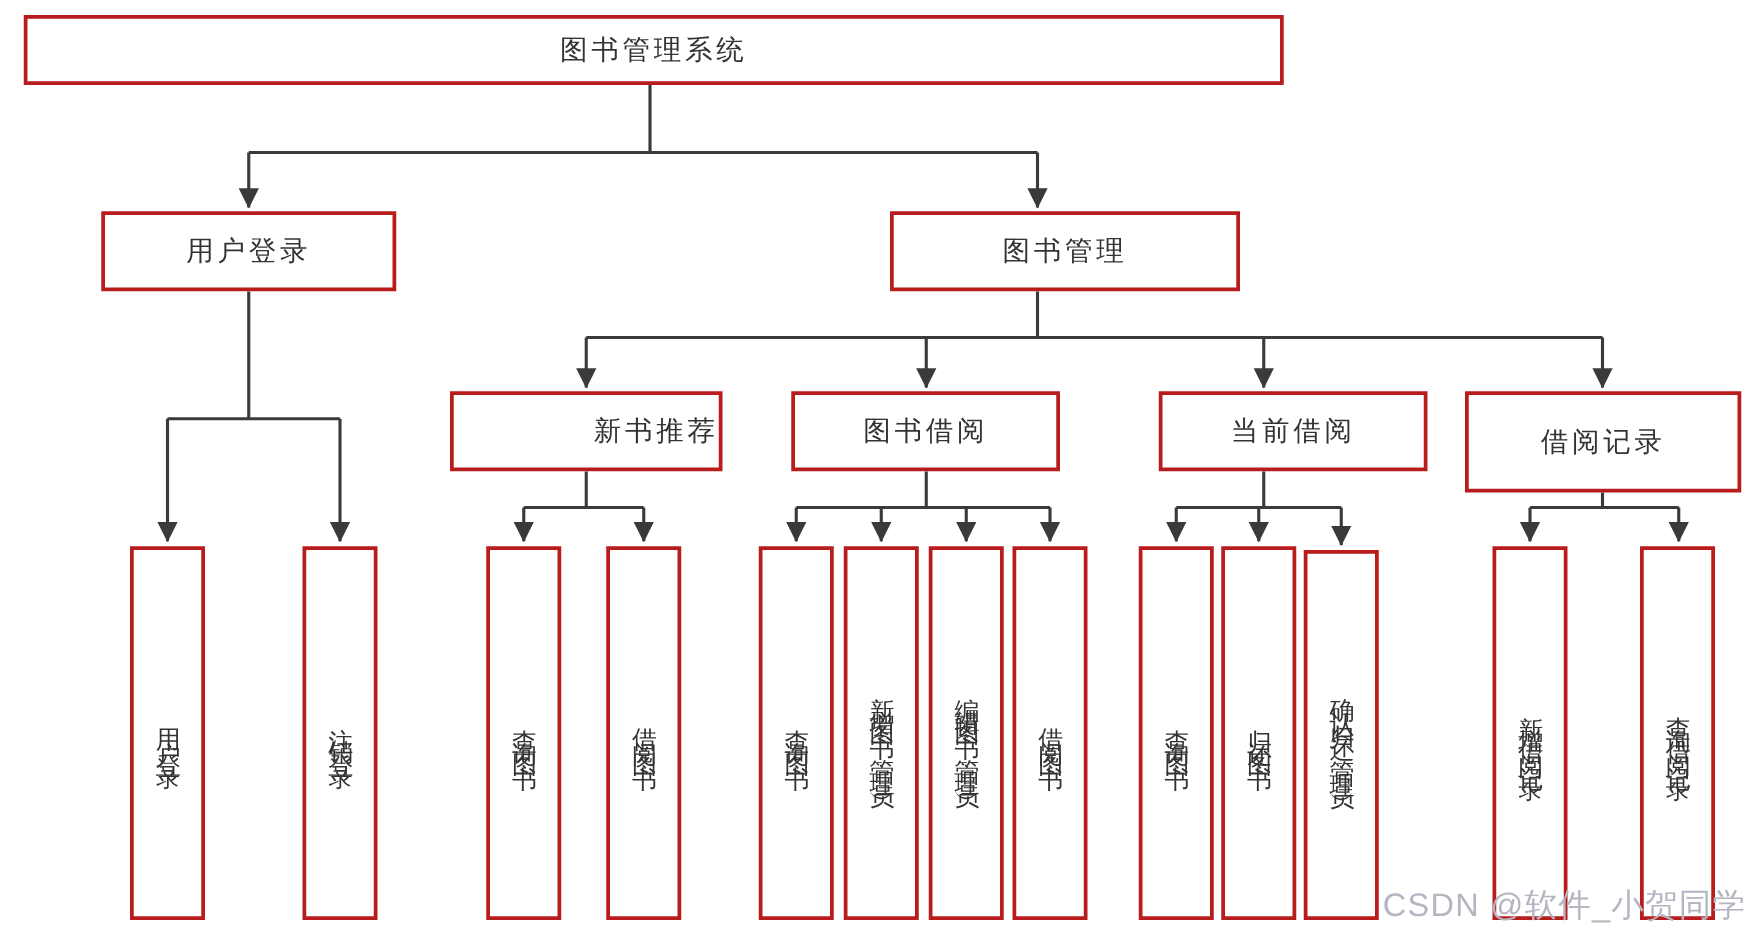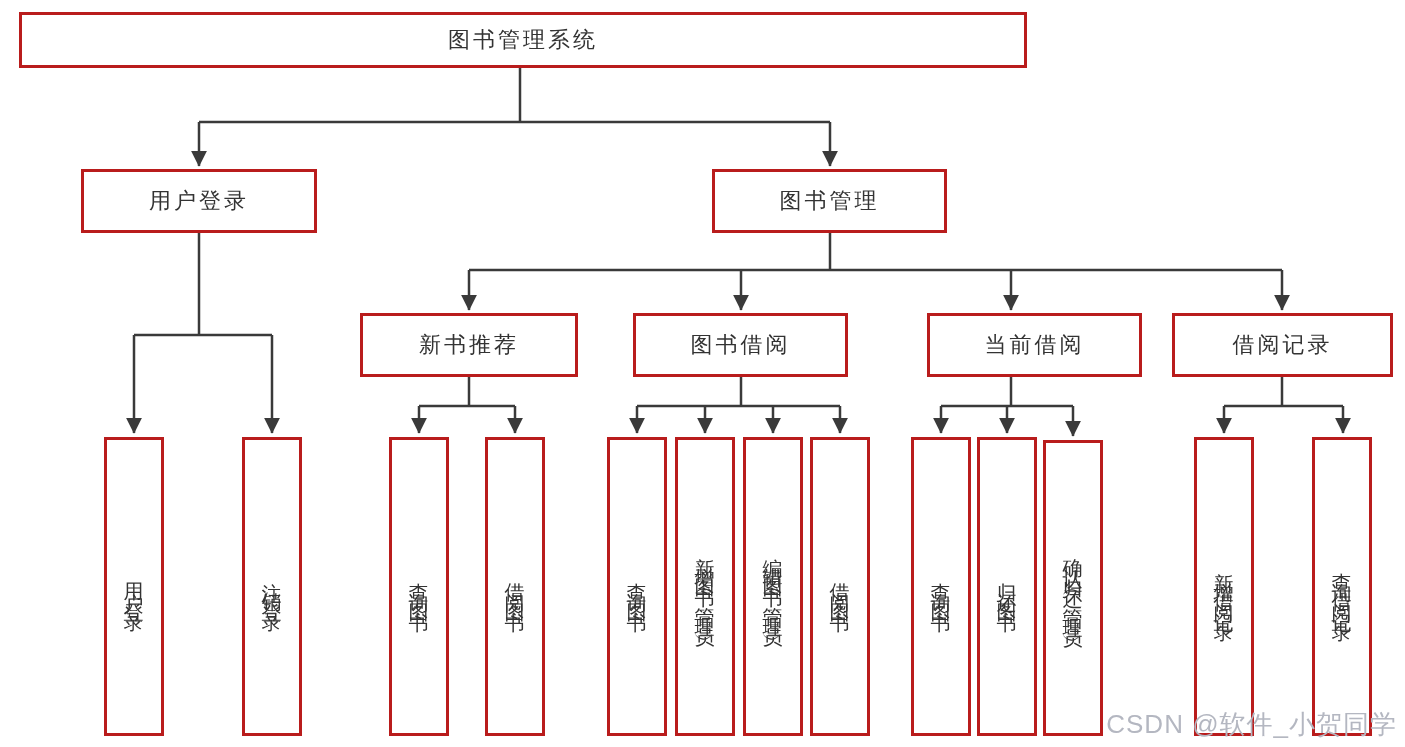--- a/index.html
+++ b/index.html
@@ -124,34 +124,34 @@
     </g>
   </svg>
 
   <div class="node" style="left:19px; top:12px; width:1008px; height:56px;">
     <span class="lbl">图书管理系统</span>
   </div>
 
   <div class="node" style="left:81px; top:169px; width:236px; height:64px;">
     <span class="lbl">用户登录</span>
   </div>
-  <div class="node" style="left:712px; top:169px; width:235px; height:64px;">
+  <div class="node" style="left:712px; top:169px; width:280px; height:64px;">
     <span class="lbl">图书管理</span>
   </div>
 
-  <div class="node" style="left:360px; top:313px; width:218px; height:64px;">
+  <div class="node" style="left:360px; top:313px; width:218px; height:64px;justify-content:flex-end;">
     <span class="lbl">新书推荐</span>
   </div>
   <div class="node" style="left:633px; top:313px; width:215px; height:64px;">
     <span class="lbl">图书借阅</span>
   </div>
   <div class="node" style="left:903px; top:313px; width:215px; height:64px;margin-left:24px;">
     <span class="lbl">当前借阅</span>
   </div>
-  <div class="node" style="left:1172px; top:313px; width:221px; height:64px;font-family:Liberation Mono, monospace;">
+  <div class="node" style="left:1172px; top:313px; width:221px; height:81px;font-family:Liberation Mono, monospace;">
     <span class="lbl">借阅记录</span>
   </div>
 
   <div class="node leaf" style="left:104px; top:437px; width:60px; height:299px;">
     <span class="vlbl">用户登录</span>
   </div>
   <div class="node leaf" style="left:242px; top:437px; width:60px; height:299px;">
     <span class="vlbl">注销登录</span>
   </div>
 

